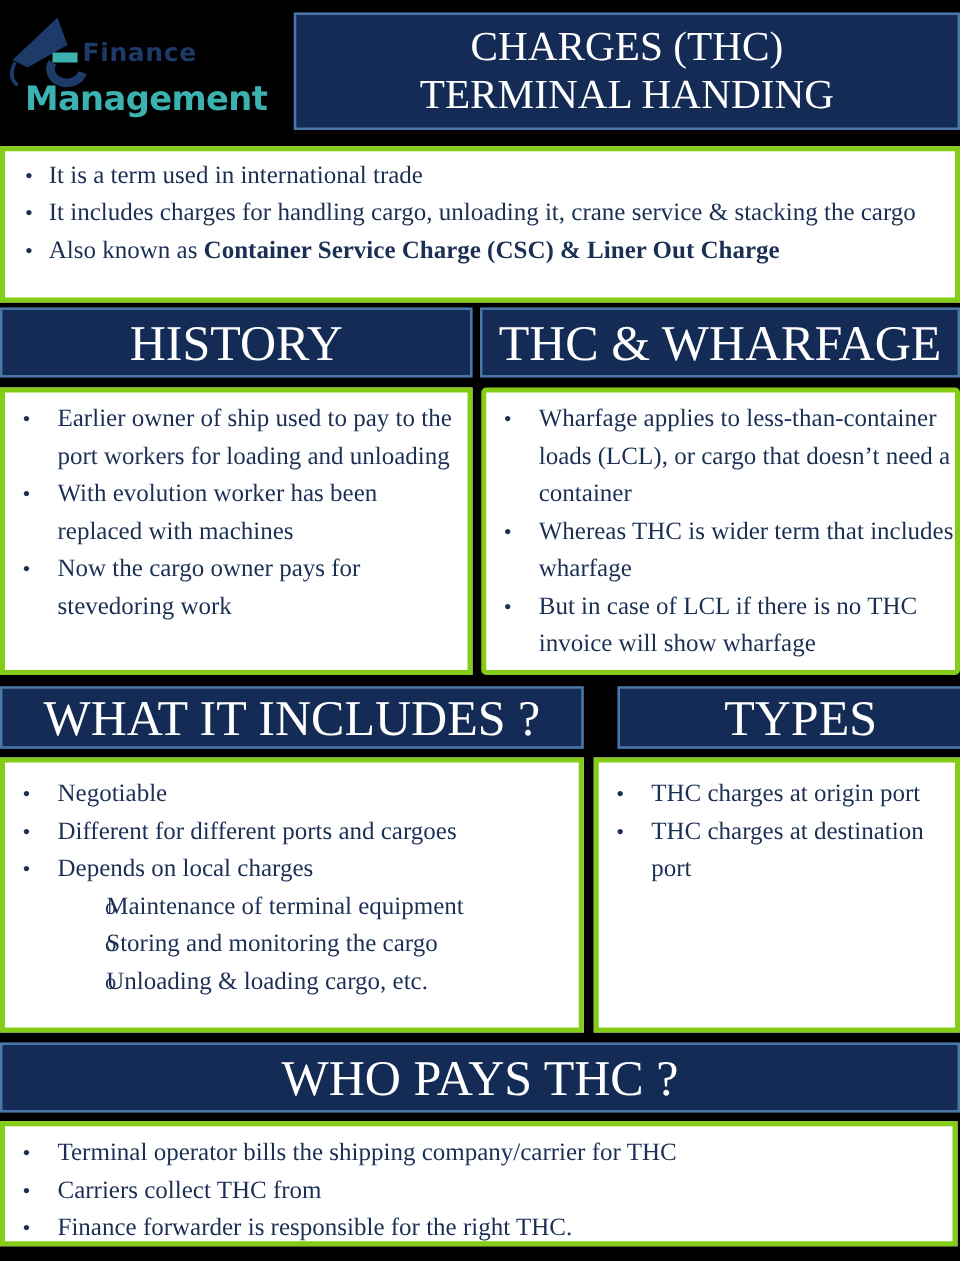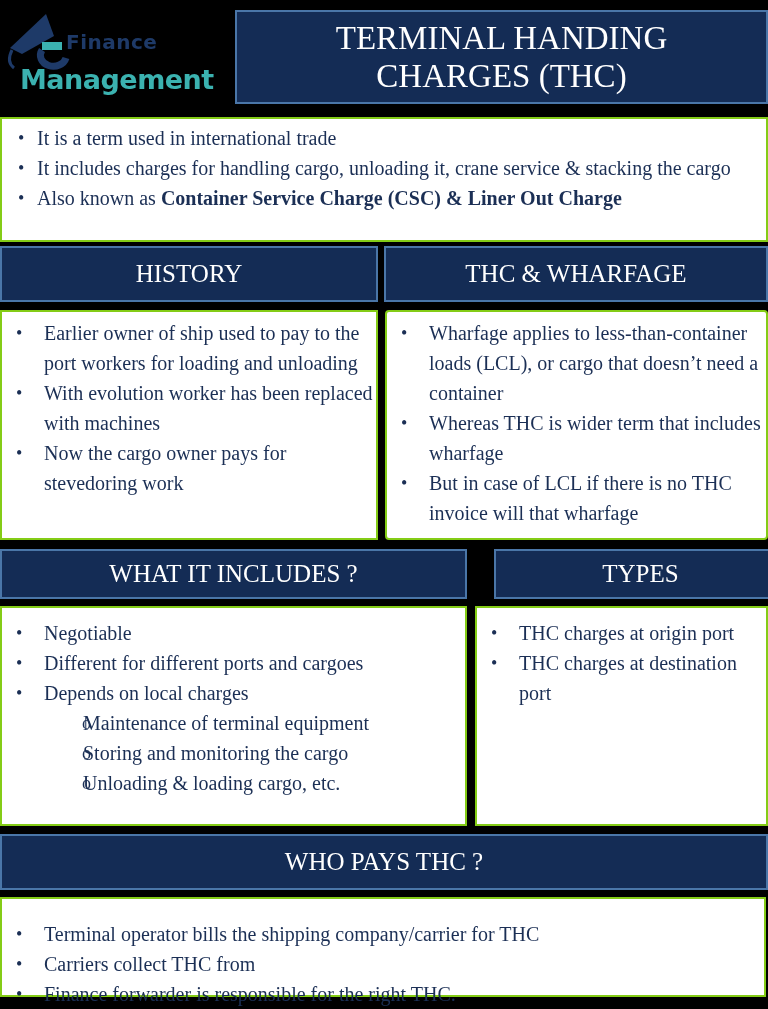--- a/index.html
+++ b/index.html
@@ -1,58 +1,58 @@
 <!DOCTYPE html>
 <html><head>
 <meta charset="utf-8">
 <style>
   html, body { margin:0; padding:0; }
   body { width:768px; height:1009px; background:#000; position:relative; overflow:hidden;
          font-family:"Liberation Serif","DejaVu Serif",serif; color:#1b2f55; }
   .abs { position:absolute; box-sizing:border-box; }
   .hdr { background:#142c55; border:2px solid #4a76a8; color:#fff; text-align:center;
          display:flex; align-items:center; justify-content:center; }
-  .box { background:#fff; border:2px solid #84cc16; }
+  .box { background:#fff; border:4px solid #84cc16; }
   .logo { left:0; top:0; width:230px; height:105px; }
   .logo-text1 { position:absolute; left:66px; top:30px; font-family:"DejaVu Sans",sans-serif; font-weight:bold;
                 font-size:20px; color:#1e3a68; letter-spacing:0.5px; }
   .logo-text2 { position:absolute; left:20px; top:64px; font-family:"DejaVu Sans",sans-serif; font-weight:bold;
                 font-size:27px; color:#3bb2b0; letter-spacing:-0.5px; }
   .title { left:235px; top:10px; width:533px; height:94px; font-size:33px; line-height:38px; }
   .title span { display:block; }
   ul { margin:0; padding:0; list-style:none; }
   li { position:relative; }
   .intro { left:0; top:117px; width:768px; height:125px; padding:4px 10px 0 14px; font-size:20px; line-height:30px; }
   .intro li { padding-left:21px; }
   .intro li::before { content:"\2022"; position:absolute; left:2px; top:0; font-size:18px; }
   .sec-list li { padding-left:42px; font-size:20px; line-height:30px; }
   .sec-list li::before { content:"\2022"; position:absolute; left:14px; top:0; font-size:18px; }
   .sec-list li.sub { padding-left:81px; }
   .sec-list li.sub::before { content:"o"; left:80px; font-size:18px; }
-  .h2 { font-size:25px; }
+  .h2 { font-size:40px; }
   b { font-weight:bold; }
 </style>
 </head>
 <body>
 
 <div class="abs logo">
   <svg width="70" height="70" style="position:absolute;left:2px;top:10px" viewBox="0 0 70 70">
     <polygon points="8,38 44,4 52,26 20,44" fill="#1e3a68"></polygon>
     <path d="M10,40 Q4,52 12,58" stroke="#1e3a68" stroke-width="3" fill="none"></path>
     <path d="M40,40 a13,11 0 1,0 24,8" stroke="#1e3a68" stroke-width="7" fill="none"></path>
     <rect x="40" y="32" width="20" height="8" fill="#3bb2b0"></rect>
   </svg>
   <div class="logo-text1">Finance</div>
   <div class="logo-text2">Management</div>
 </div>
 
 <div class="abs hdr title">
   <div>
+    <span>CHARGES (THC)</span>
     <span>TERMINAL HANDING</span>
-    <span>CHARGES (THC)</span>
   </div>
 </div>
 
 <div class="abs box intro">
   <ul>
     <li><span>It is a term used in international trade</span></li>
     <li><span>It includes charges for handling cargo, unloading it, crane service &amp; stacking the cargo</span></li>
     <li><span>Also known as </span><b>Container Service Charge (CSC) &amp; Liner Out Charge</b></li>
   </ul>
 </div>
@@ -68,21 +68,21 @@
   </ul>
 </div>
 
 <div class="abs hdr h2" style="left:384px;top:246px;width:384px;height:56px;">
   <span>THC &amp; WHARFAGE</span>
 </div>
 <div class="abs box" style="left:385px;top:310px;width:383px;height:230px;padding-top:6px;border-radius:4px;">
   <ul class="sec-list">
     <li>Wharfage applies to less-than-container loads (LCL), or cargo that doesn’t need a container</li>
     <li>Whereas THC is wider term that includes wharfage</li>
-    <li>But in case of LCL if there is no THC invoice will that wharfage</li>
+    <li>But in case of LCL if there is no THC invoice will show wharfage</li>
   </ul>
 </div>
 
 <div class="abs hdr h2" style="left:0;top:549px;width:467px;height:50px;">
   <span>WHAT IT INCLUDES ?</span>
 </div>
 <div class="abs box" style="left:0;top:606px;width:467px;height:220px;padding-top:10px;">
   <ul class="sec-list">
     <li>Negotiable</li>
     <li>Different for different ports and cargoes</li>
@@ -99,19 +99,19 @@
 <div class="abs box" style="left:475px;top:606px;width:293px;height:220px;padding-top:10px;">
   <ul class="sec-list">
     <li>THC charges at origin port</li>
     <li>THC charges at destination port</li>
   </ul>
 </div>
 
 <div class="abs hdr h2" style="left:0;top:834px;width:768px;height:56px;">
   <span>WHO PAYS THC ?</span>
 </div>
-<div class="abs box" style="left:0;top:897px;width:766px;height:100px;padding-top:20px;">
+<div class="abs box" style="left:0;top:897px;width:766px;height:100px;padding-top:6px;">
   <ul class="sec-list">
     <li>Terminal operator bills the shipping company/carrier for THC</li>
     <li>Carriers collect THC from</li>
     <li>Finance forwarder is responsible for the right THC.</li>
   </ul>
 </div>
 
 </body></html>

